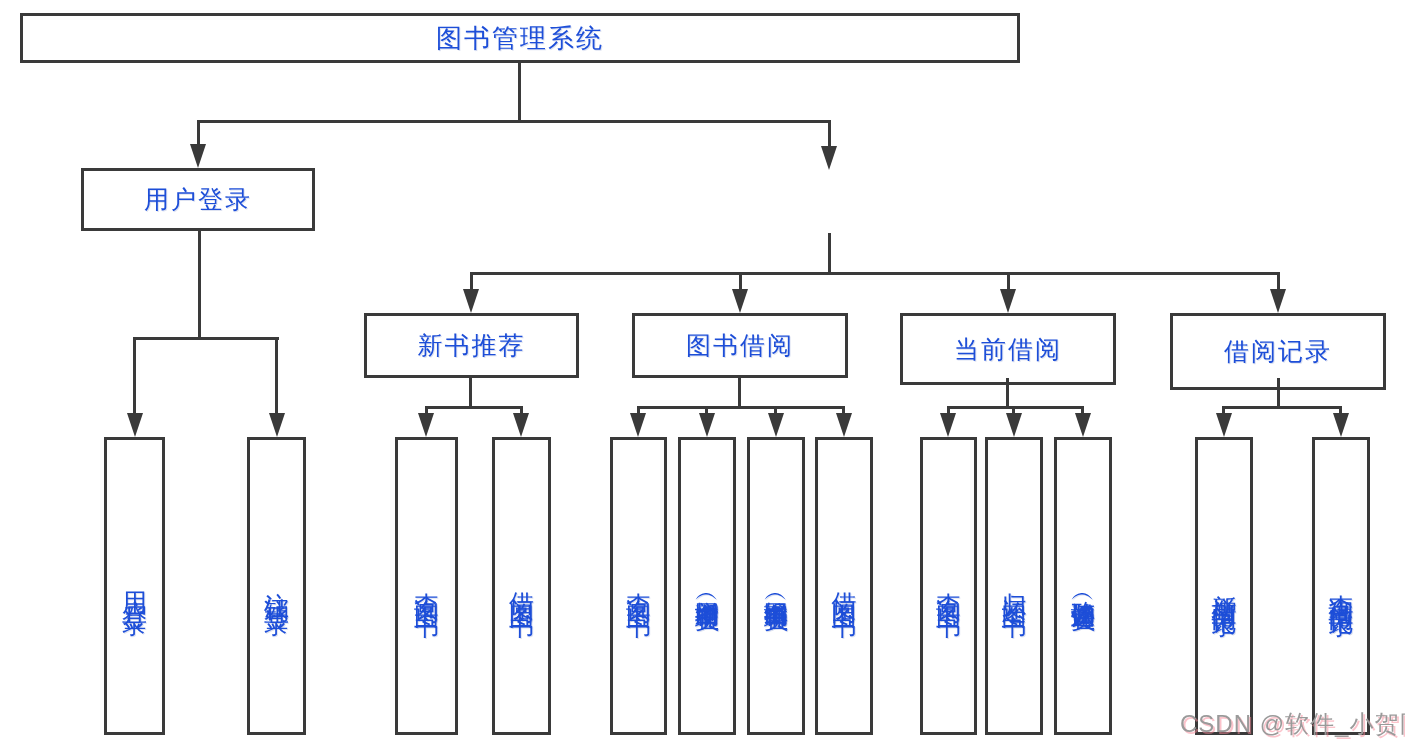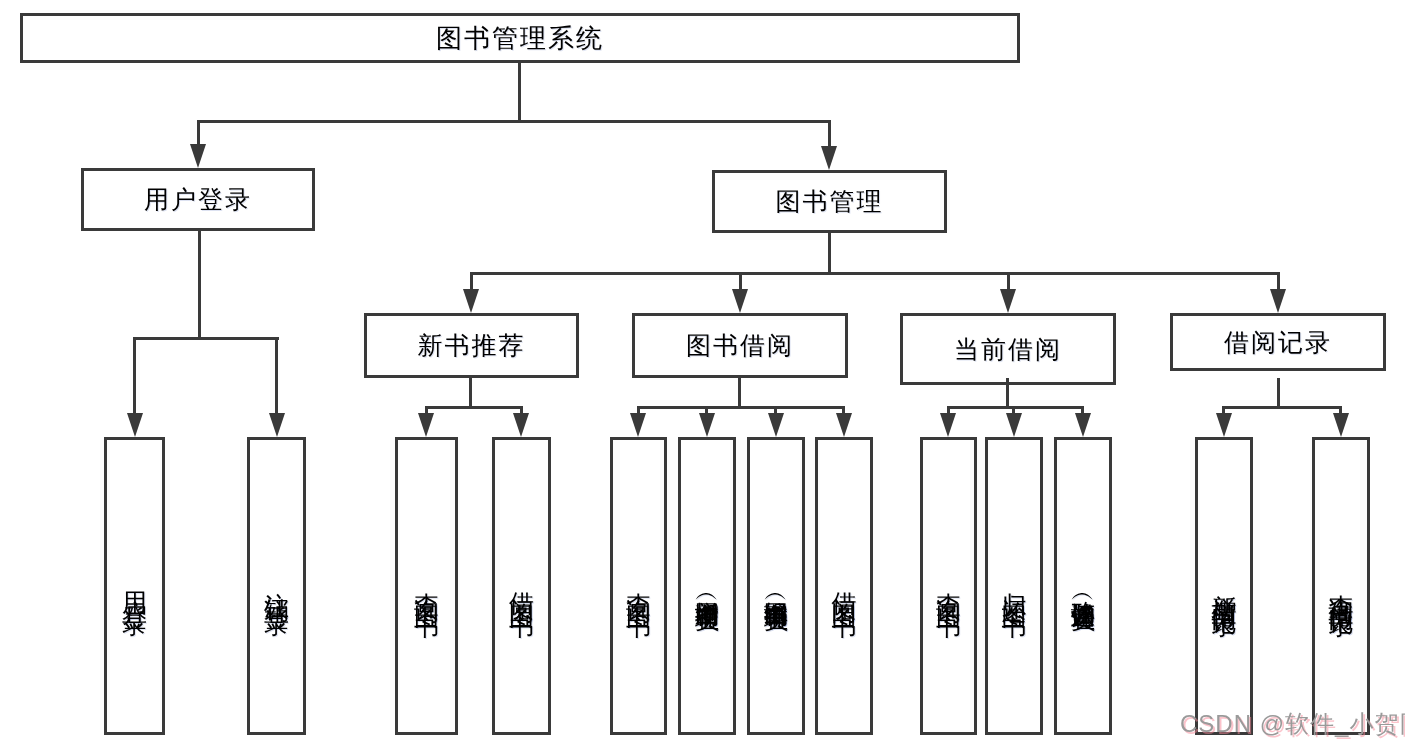--- a/index.html
+++ b/index.html
@@ -5,21 +5,21 @@
   html,body { margin:0; padding:0; background:#ffffff; }
   #stage {
     position:relative; width:1405px; height:747px;
     background:#ffffff; overflow:hidden;
     font-family:"Liberation Sans", sans-serif;
   }
   .node {
     position:absolute; box-sizing:border-box;
     border:3px solid #3a3a3a; background:#ffffff;
     display:flex; align-items:center; justify-content:center;
-    color:#000000;
+    color:#1d4ed8;
   }
   .node .lbl { text-shadow:1px 1px 0 rgba(120,140,200,0.25); }
   .h .lbl { font-size:25px; letter-spacing:2px; white-space:nowrap; }
   .root .lbl { font-size:26px; }
   .leaf {
     writing-mode:vertical-rl; text-orientation:mixed;
   }
   .leaf .lbl { font-size:25px; letter-spacing:7px; line-height:1; }
   .leaf.mid .lbl { letter-spacing:4px; }
   .leaf.tight .lbl { font-size:24px; letter-spacing:1px; }
@@ -49,23 +49,20 @@
   <div class="vline" style="left:518px;top:63px;height:57px"></div>
   <div class="hline" style="left:198px;top:120px;width:633px"></div>
   <div class="vline" style="left:197px;top:120px;height:28px"></div>
   <div class="arrow" style="left:190px;top:144px"></div>
   <div class="vline" style="left:828px;top:120px;height:28px"></div>
   <div class="arrow" style="left:821px;top:146px"></div>
 
   <div class="node h" style="left:81px;top:168px;width:234px;height:63px">
     <span class="lbl">用户登录</span>
   </div>
-  <div class="node h" style="left:712px;top:170px;width:235px;height:63px">
-    <span class="lbl">图书管理</span>
-  </div>
 
   <div class="vline" style="left:198px;top:231px;height:106px"></div>
   <div class="hline" style="left:133px;top:337px;width:146px"></div>
   <div class="vline" style="left:133px;top:337px;height:78px"></div>
   <div class="arrow" style="left:127px;top:413px"></div>
   <div class="vline" style="left:275px;top:337px;height:78px"></div>
   <div class="arrow" style="left:269px;top:413px"></div>
 
   <div class="vline" style="left:828px;top:233px;height:39px"></div>
   <div class="hline" style="left:470px;top:272px;width:809px"></div>
@@ -80,21 +77,21 @@
 
   <div class="node h" style="left:632px;top:313px;width:216px;height:65px">
     <span class="lbl">图书借阅</span>
   </div>
   <div class="node h" style="left:364px;top:313px;width:215px;height:65px">
     <span class="lbl">新书推荐</span>
   </div>
   <div class="node h" style="left:900px;top:313px;width:216px;height:72px">
     <span class="lbl">当前借阅</span>
   </div>
-  <div class="node h" style="left:1170px;top:313px;width:216px;height:58px">
+  <div class="node h" style="left:1170px;top:313px;width:216px;height:77px">
     <span class="lbl">借阅记录</span>
   </div>
 
   <div class="vline" style="left:469px;top:378px;height:29px"></div>
   <div class="hline" style="left:425px;top:406px;width:97px"></div>
   <div class="vline" style="left:425px;top:406px;height:10px"></div>
   <div class="arrow" style="left:418px;top:413px"></div>
   <div class="vline" style="left:520px;top:406px;height:10px"></div>
   <div class="arrow" style="left:513px;top:413px"></div>
 

